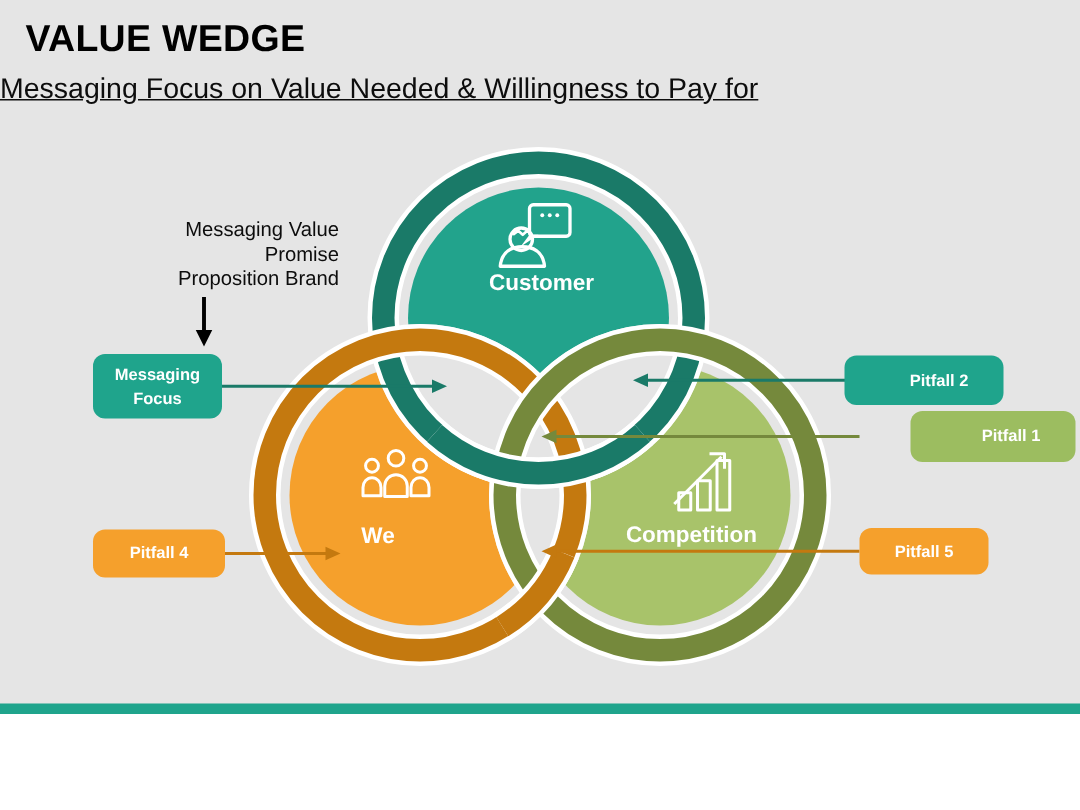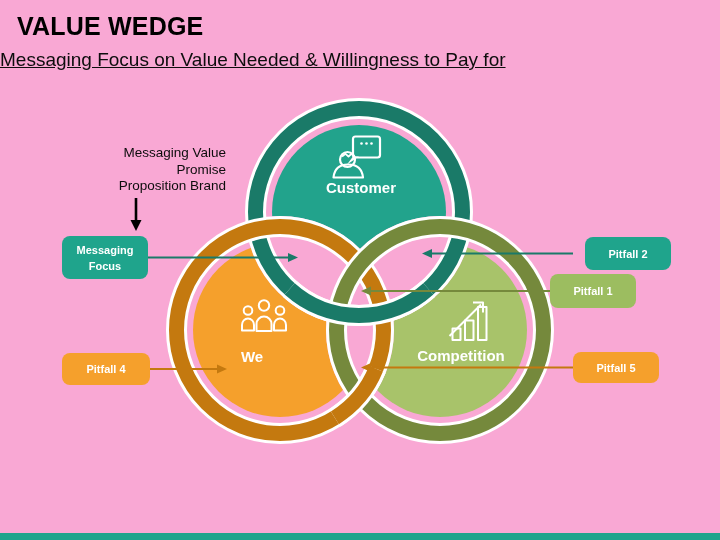--- a/index.html
+++ b/index.html
@@ -1,17 +1,17 @@
 <!DOCTYPE html>
 <html><head>
 <meta charset="utf-8">
 <style>
   html,body{margin:0;padding:0;background:#fff;}
   #slide{
-    position:relative;width:720px;height:540px;background:#f9a8d4;overflow:hidden;
+    position:relative;width:720px;height:476px;background:#e5e5e5;overflow:hidden;
     font-family:"Liberation Sans", sans-serif;
   }
   .title{
     position:absolute;left:17px;top:12px;font-size:25px;font-weight:700;color:#000;
     letter-spacing:.2px;
   }
   .subtitle{
     position:absolute;left:0;top:49px;font-size:19px;font-weight:400;color:#0d0d0d;text-decoration:underline;
   }
   .annotation{
@@ -19,22 +19,22 @@
     font-size:13.5px;line-height:16.5px;color:#0d0d0d;
   }
   .badge{
     position:absolute;border-radius:8px;color:#fff;font-weight:700;font-size:11px;
     display:flex;align-items:center;justify-content:center;text-align:center;line-height:16px;
   }
   .badge-teal{background:#1FA48C;}
   .badge-green{background:#9CBD60;}
   .badge-orange{background:#F5A02C;}
   #badge-messaging-focus{left:62px;top:236px;width:86px;height:43px;}
-  #badge-pitfall-2{left:585px;top:237px;width:86px;height:33px;}
-  #badge-pitfall-1{left:550px;top:274px;width:86px;height:34px;}
+  #badge-pitfall-2{left:563px;top:237px;width:86px;height:33px;padding-left:20px;}
+  #badge-pitfall-1{left:607px;top:274px;width:86px;height:34px;padding-left:24px;}
   #badge-pitfall-3{left:573px;top:352px;width:86px;height:31px;}
   #badge-pitfall-4{left:62px;top:353px;width:88px;height:32px;}
   .footer-bar{
     position:absolute;left:0;bottom:0;width:720px;height:7px;background:#1FA48C;
   }
   svg{position:absolute;left:0;top:0;}
   .circle-label{font-family:"Liberation Sans",sans-serif;font-weight:700;fill:#ffffff;}
 </style>
 </head>
 <body>

